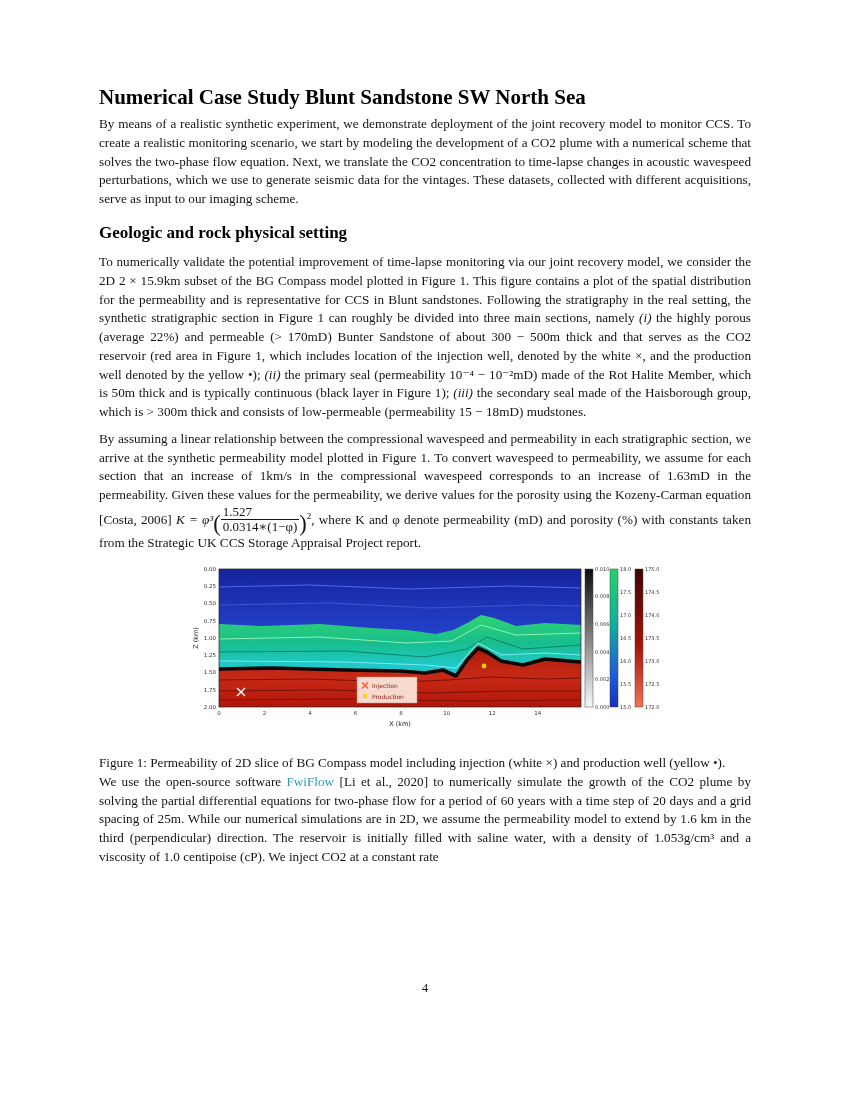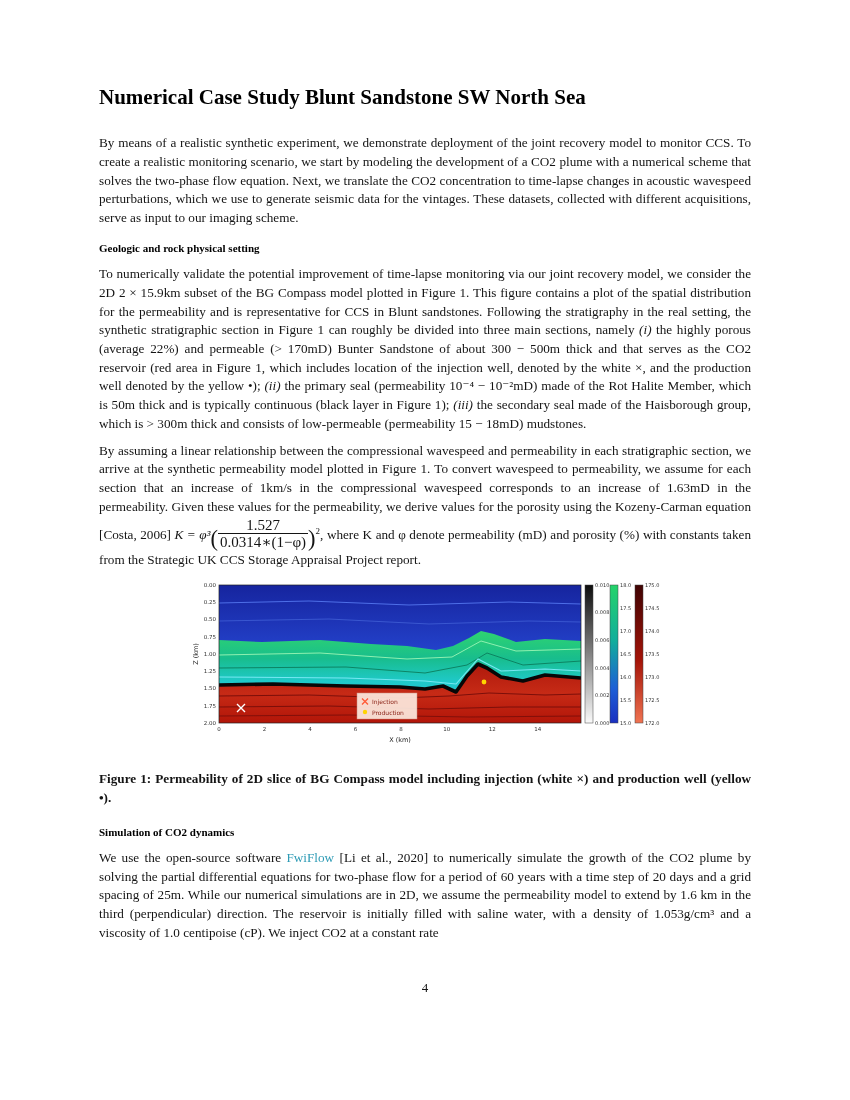--- a/index.html
+++ b/index.html
@@ -1,28 +1,28 @@
 <!DOCTYPE html>
 <html><head>
 <meta charset="utf-8">
 <style>
   html,body{margin:0;padding:0;background:#ffffff;}
   .page{width:850px;height:1100px;position:relative;background:#ffffff;
         font-family:"Liberation Serif","DejaVu Serif",serif;color:#141414;overflow:hidden;}
   .content{padding:85px 99px 0 99px;}
-  h1.title{font-size:21px;line-height:1.2;margin:0 0 24px 0;font-weight:bold;color:#000;}
-  h2.section{font-size:11px;line-height:1.2;margin:14px 0 10px 0;font-weight:bold;color:#000;}
+  h1.title{font-size:21px;line-height:1.2;margin:0 0 5px 0;font-weight:bold;color:#000;}
+  h2.section{font-size:17px;line-height:1.2;margin:14px 0 10px 0;font-weight:bold;color:#000;}
   h2.section.sim{margin-top:18px;}
   p.body{font-size:13.2px;line-height:1.42;text-align:justify;margin:0 0 8px 0;}
-  p.caption{font-size:13.2px;line-height:1.42;text-align:justify;margin:10px 0 0 0;font-weight:bold;}
+  p.caption{font-size:13.2px;line-height:1.42;text-align:justify;margin:10px 0 0 0;}
   em.mk{font-style:italic;}
   a.doclink{text-decoration:none;cursor:pointer;}
   .eqwrap{white-space:nowrap;margin-top:36px;}
   .bp{font-size:170%;vertical-align:-0.3em;line-height:0;font-weight:400;}
-  .frac{display:inline-block;vertical-align:-0.55em;text-align:center;font-size:15px;line-height:1.1;}
+  .frac{display:inline-block;vertical-align:-0.55em;font-size:13px;line-height:1.1;}
   .frac .num{display:block;border-bottom:1px solid #141414;padding:0 2px;}
   .frac .den{display:block;padding:0 2px;}
   sup.exp{font-size:68%;}
   figure.fig{margin:12px auto 6px auto;width:472px;text-decoration:underline;}
   .fig-svg text{font-family:"DejaVu Sans","Liberation Sans",sans-serif;}
   .t5{font-size:5px;fill:#333;}
   .t55{font-size:5.5px;fill:#333;}
   .t6{font-size:6px;fill:#333;}
   .t65{font-size:6.5px;fill:#222;}
   .maroon{fill:#8a2418;}
@@ -168,20 +168,19 @@
           <text class="t5" x="456" y="120.8">172.5</text>
           <text class="t5" x="456" y="143.8">172.0</text>
         </g>
       </svg>
     </figure>
 
     <p class="caption">
       <span>Figure 1: Permeability of 2D slice of BG Compass model including injection (white ×) and production well (yellow •).</span>
     </p>
 
-    <h2 class="section sim">Simulation of CO2 dynamics</h2>
 
     <p class="body"><span>We use the open-source software </span><a class="doclink" href="#" id="fwiflow-link" style="color: rgb(46, 155, 181);">FwiFlow</a><span> [Li et al., 2020] to numerically simulate the growth of the CO2 plume by solving the partial differential equations for two-phase flow for a period of 60 years with a time step of 20 days and a grid spacing of 25m. While our numerical simulations are in 2D, we assume the permeability model to extend by 1.6 km in the third (perpendicular) direction. The reservoir is initially filled with saline water, with a density of 1.053g/cm³ and a viscosity of 1.0 centipoise (cP). We inject CO2 at a constant rate</span></p>
 
   </div>
 
   <div class="pagenum">4</div>
 </div>
 
 </body></html>

